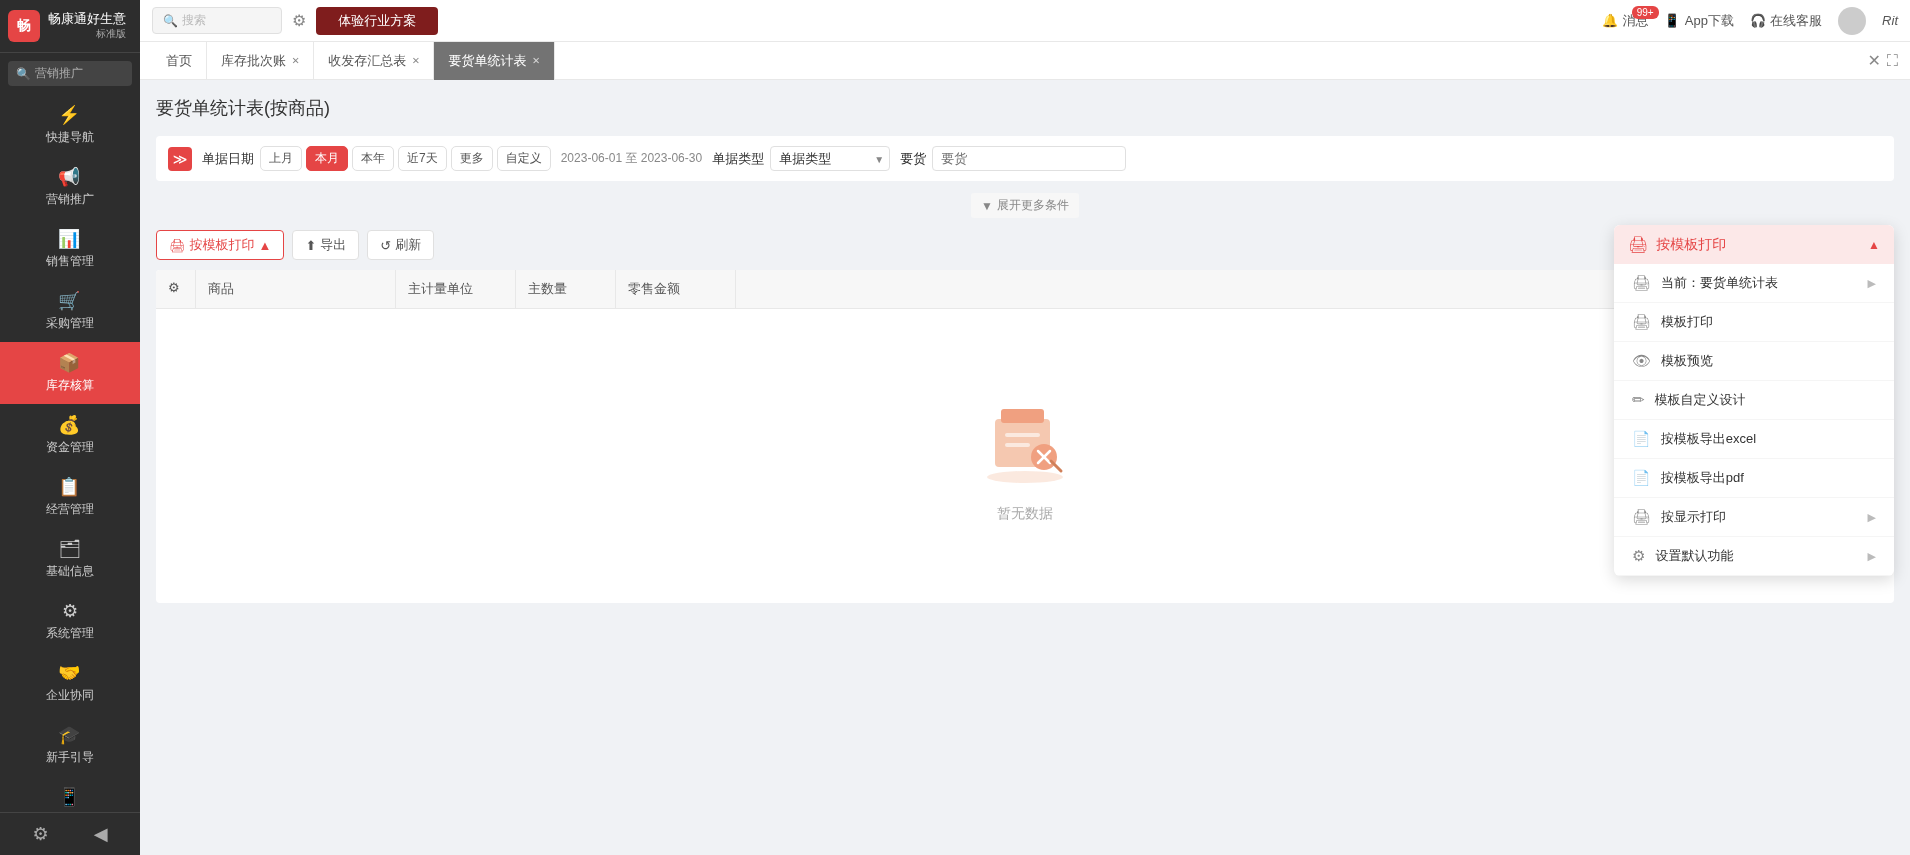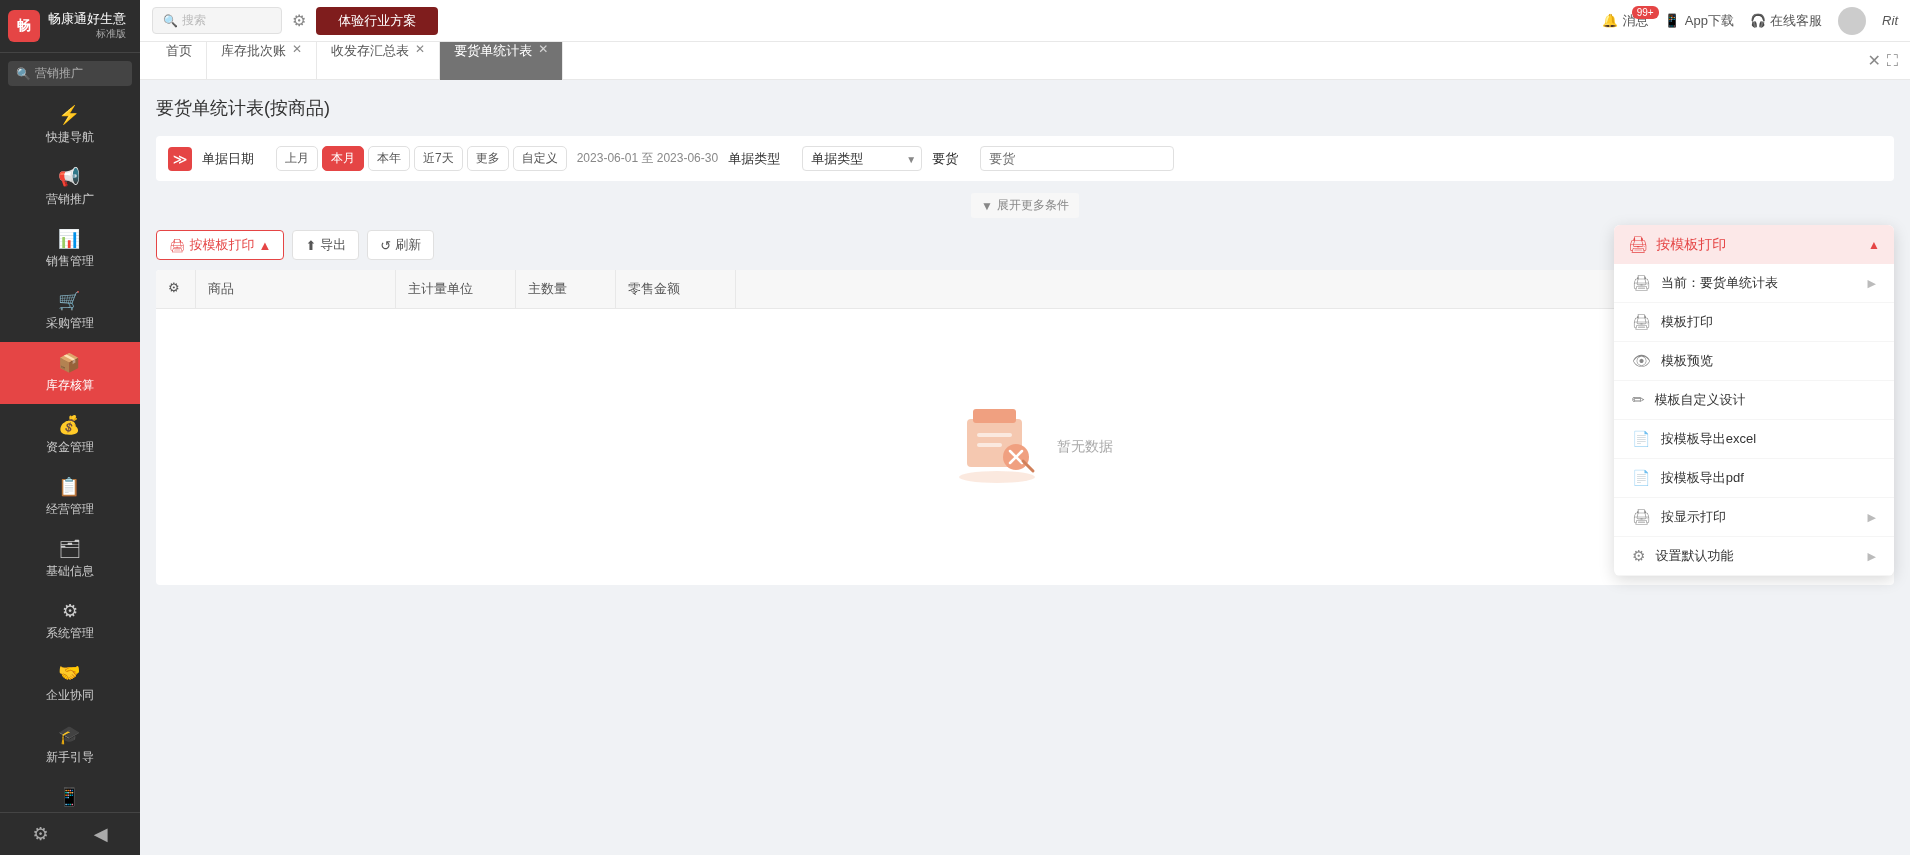--- a/index.html
+++ b/index.html
@@ -106,28 +106,29 @@
     .tabs-bar {
       background: white;
       display: flex;
       align-items: center;
       padding: 0 12px;
       height: 38px;
       border-bottom: 1px solid #e8e8e8;
       gap: 0;
     }
     .tab {
-      display: flex; gap: 6px;
+      display: flex; align-items: center; gap: 6px;
       padding: 0 14px;
       height: 38px;
       font-size: 13px;
       color: #555;
       cursor: pointer;
       border-right: 1px solid #e8e8e8;
       white-space: nowrap;
+      font-family: Liberation Mono, monospace;
     }
     .tab.active {
       background: #737373;
       color: white;
     }
     .tab-close { font-size: 12px; opacity: 0.7; }
     .tab-spacer { flex: 1; }
     .tab-window-btns { display: flex; gap: 6px; align-items: center; }
     .win-btn { font-size: 16px; color: #888; cursor: pointer; }
 
@@ -160,21 +161,21 @@
     .filter-expand-btn {
       background: #e54545;
       color: white;
       border: none;
       border-radius: 4px;
       width: 24px; height: 24px;
       cursor: pointer;
       font-size: 14px;
       display: flex; align-items: center; justify-content: center;
     }
-    .filter-group { display: flex; align-items: center; gap: 22px; }
+    .filter-group { display: flex; align-items: center; gap: 6px; }
     .filter-label { color: #333; font-size: 13px; }
     .date-btns { display: flex; gap: 4px; }
     .date-btn {
       padding: 3px 8px;
       border-radius: 5px;
       border: 1px solid #e0e0e0;
       background: white;
       font-size: 12px;
       cursor: pointer;
       color: #555;
@@ -288,21 +289,21 @@
       padding: 10px 12px;
       font-size: 13px;
       color: #555;
       font-weight: 500;
       border-right: 1px solid #e8e8e8;
     }
     .th:last-child { border-right: none; }
 
     
     .empty-state {
-      display: flex; flex-direction: row; align-items: center; justify-content: center;
+      display: flex; flex-direction: column; align-items: center; justify-content: center;
       padding: 80px 0;
       font-family: Liberation Serif, serif;
     }
     .empty-icon {
       width: 120px; height: 100px;
       margin-bottom: 16px;
     }
     .empty-text { color: #aaa; font-size: 14px; }
 
     

